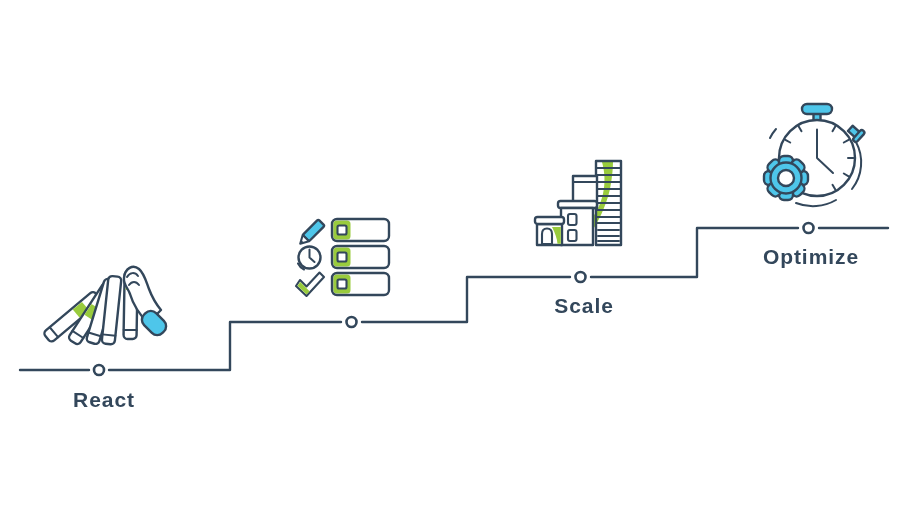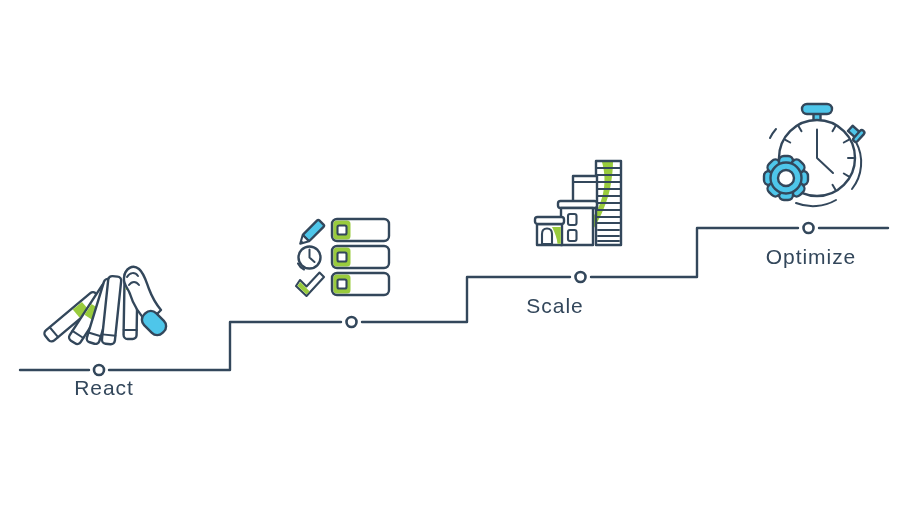--- a/index.html
+++ b/index.html
@@ -4,21 +4,21 @@
 <style>
   html,body{margin:0;padding:0;background:#fff;}
   .canvas{
     position:relative;width:906px;height:518px;background:var(--bg,#fff);
     overflow:hidden;font-family:"Liberation Sans", sans-serif;
   }
   .stairs-svg{position:absolute;left:0;top:0;}
   .icon-box{position:absolute;}
   .step-label{
     position:absolute;transform:translateX(-50%);
-    font-size:21px;line-height:24px;font-weight:400;
+    font-size:21px;line-height:24px;font-weight:700;
     letter-spacing:0.045em;color:var(--navy,#33475b);white-space:nowrap;text-align:center;
   }
   
   .ln{stroke:var(--navy,#33475b);stroke-width:2.4;fill:none;stroke-linecap:round;stroke-linejoin:round;}
   .lt{stroke:var(--navy,#33475b);stroke-width:2;fill:none;stroke-linecap:round;}
   .fw{fill:#fff;stroke:var(--navy,#33475b);stroke-width:2.4;stroke-linejoin:round;}
   .fw2{fill:#fff;stroke:var(--navy,#33475b);stroke-width:2.1;stroke-linejoin:round;}
   .fg{fill:var(--green,#99cb3d);stroke:none;}
   .fb{fill:var(--blue,#4ec6ea);stroke:var(--navy,#33475b);stroke-width:2.4;stroke-linejoin:round;}
   .fnavy{fill:var(--navy,#33475b);stroke:none;}
@@ -153,17 +153,17 @@
     <g>
       <rect class="fb" x="12" y="73" width="44" height="14" rx="5"></rect>
       <rect class="fb" x="12" y="73" width="44" height="14" rx="5" transform="rotate(45 34 80)"></rect>
       <rect class="fb" x="12" y="73" width="44" height="14" rx="5" transform="rotate(90 34 80)"></rect>
       <rect class="fb" x="12" y="73" width="44" height="14" rx="5" transform="rotate(135 34 80)"></rect>
       <circle class="fb" cx="34" cy="80" r="15.5"></circle>
       <circle class="fw" cx="34" cy="80" r="8"></circle>
     </g>
   </svg>
 
-  <div class="step-label" style="left:104px;top:376px">React</div>
-  <div class="step-label" style="left:555px;top:294px">Scale</div>
+  <div class="step-label" style="left:104px;top:388px">React</div>
+  <div class="step-label" style="left:584px;top:294px">Scale</div>
   <div class="step-label" style="left:811px;top:245px">Optimize</div>
 
 </div>
 
 </body></html>

